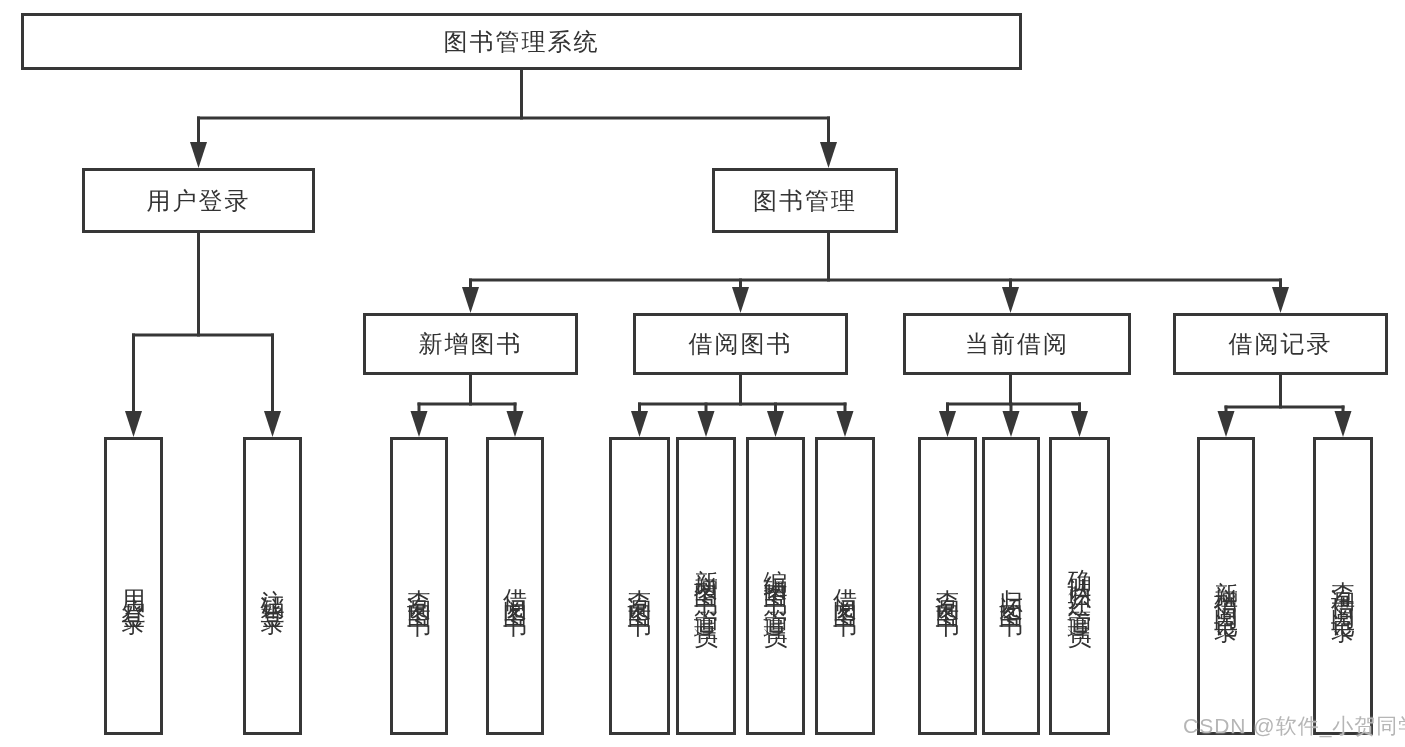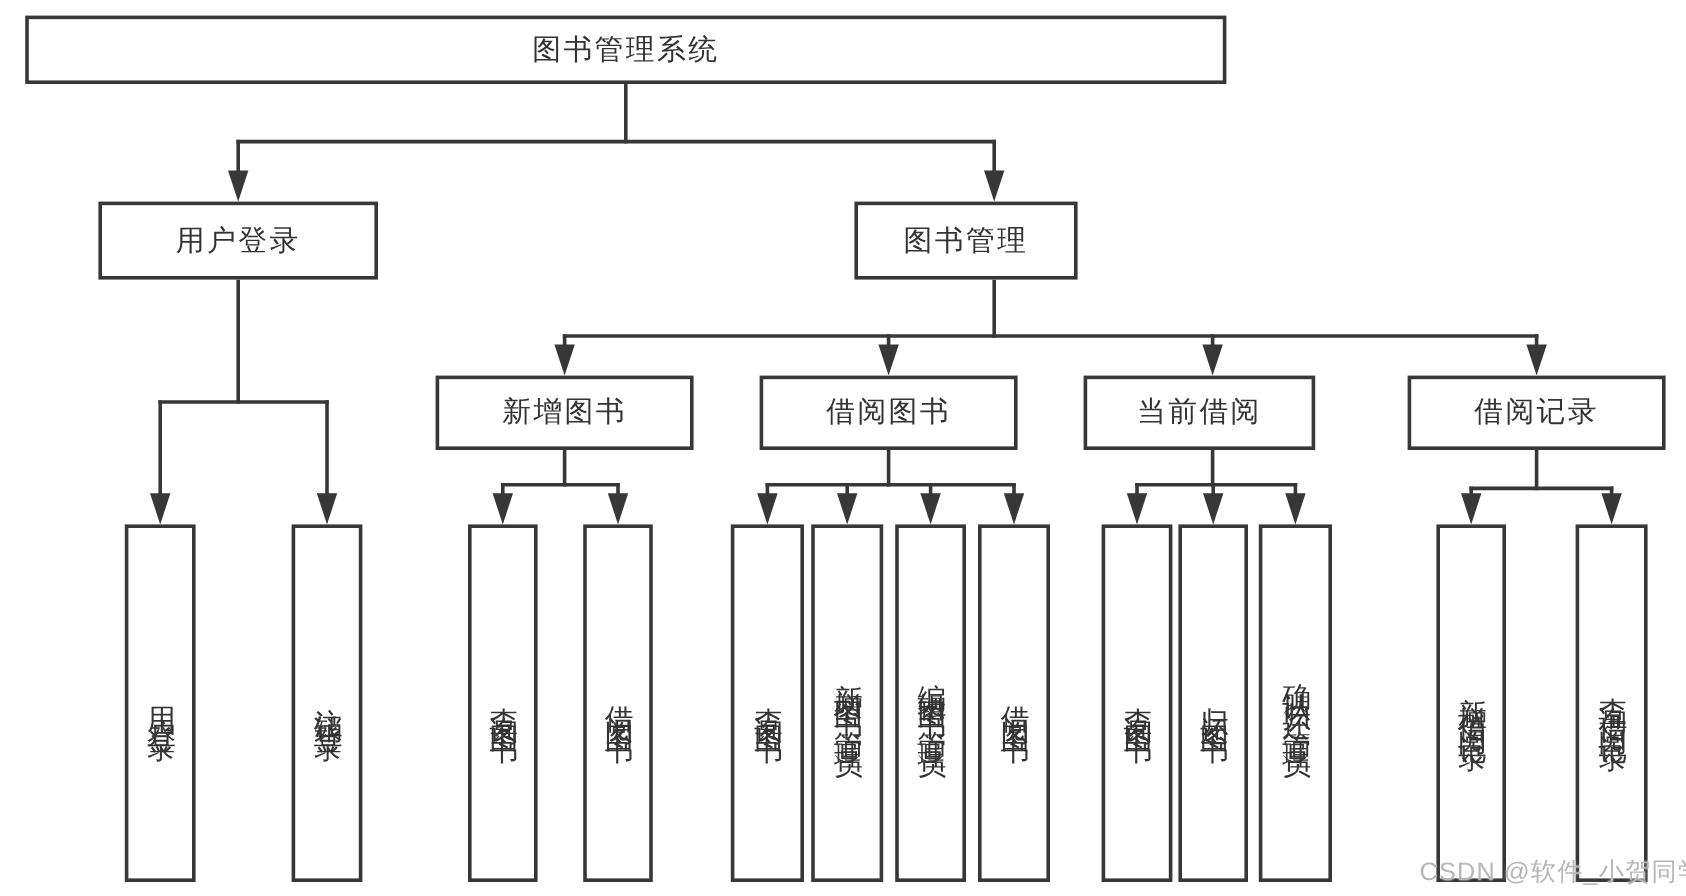--- a/index.html
+++ b/index.html
@@ -109,21 +109,21 @@
   <div class="box" style="left:712px;top:168px;width:186px;height:65px">
     <span class="lbl">图书管理</span>
   </div>
 
   <div class="box" style="left:363px;top:313px;width:215px;height:62px">
     <span class="lbl">新增图书</span>
   </div>
   <div class="box" style="left:633px;top:313px;width:215px;height:62px">
     <span class="lbl">借阅图书</span>
   </div>
-  <div class="box" style="left:903px;top:313px;width:193px;height:62px">
+  <div class="box" style="left:903px;top:313px;width:228px;height:62px">
     <span class="lbl">当前借阅</span>
   </div>
   <div class="box" style="left:1173px;top:313px;width:215px;height:62px">
     <span class="lbl">借阅记录</span>
   </div>
 
   <div class="box" style="left:104px;top:437px;width:59px;height:298px">
     <span class="vlabel">用户登录</span>
   </div>
   <div class="box" style="left:243px;top:437px;width:59px;height:298px">

